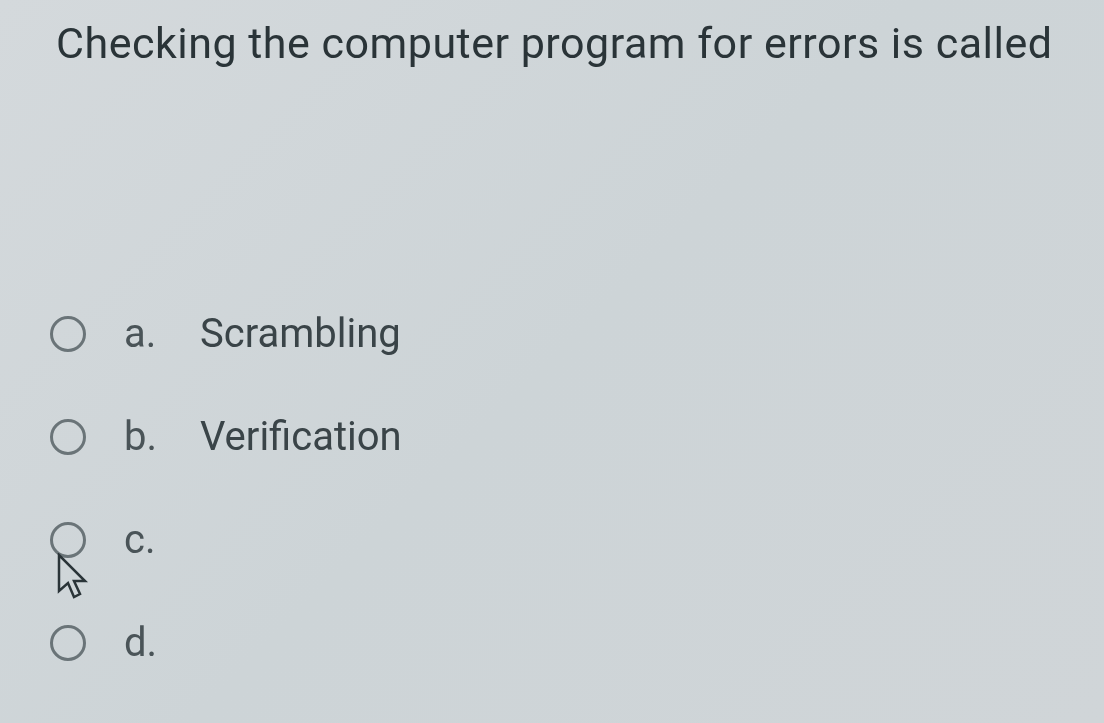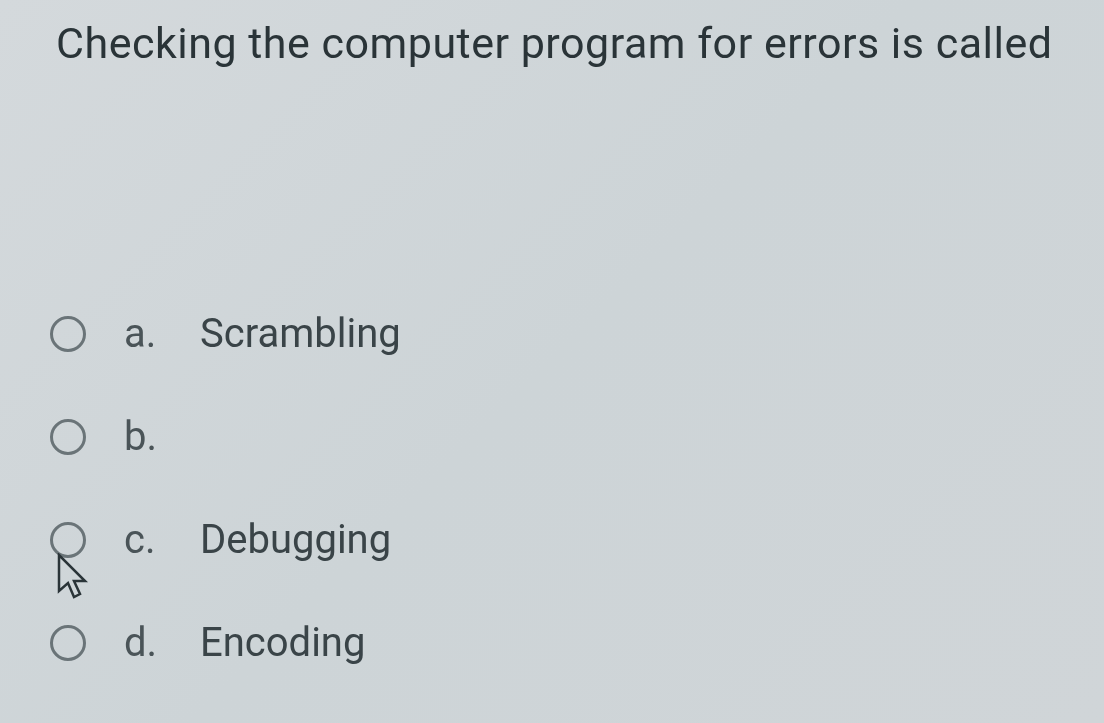--- a/index.html
+++ b/index.html
@@ -83,30 +83,29 @@
 
 <div class="options-container">
   <div class="option-row">
     <div class="radio-circle"></div>
     <span class="option-letter">a.</span>
     <span class="option-text">Scrambling</span>
   </div>
   <div class="option-row">
     <div class="radio-circle"></div>
     <span class="option-letter">b.</span>
+    <span class="option-text">Verification</span>
   </div>
   <div class="option-row">
     <div class="radio-circle"></div>
     <span class="option-letter">c.</span>
-    <span class="option-text">Debugging</span>
   </div>
   <div class="option-row">
     <div class="radio-circle"></div>
     <span class="option-letter">d.</span>
-    <span class="option-text">Encoding</span>
   </div>
 </div>
 
 <div class="cursor-overlay">
   <svg width="40" height="50" viewBox="0 0 40 50">
     <path d="M 4 2 L 4 38 L 13 30 L 19 44 L 25 41 L 19 28 L 30 28 Z" fill="none" stroke="#2a3438" stroke-width="2.5"></path>
   </svg>
 </div>
 
 </body></html>

